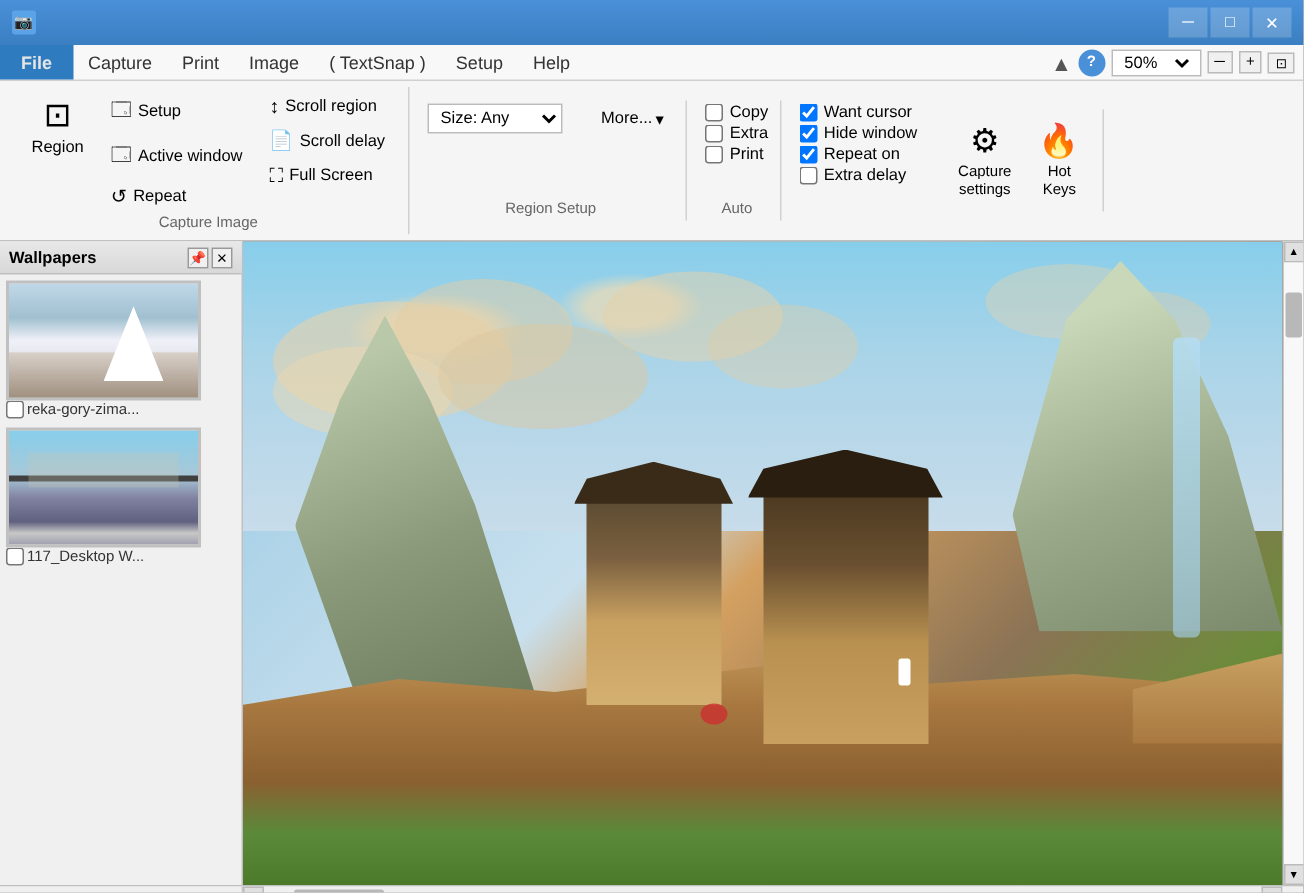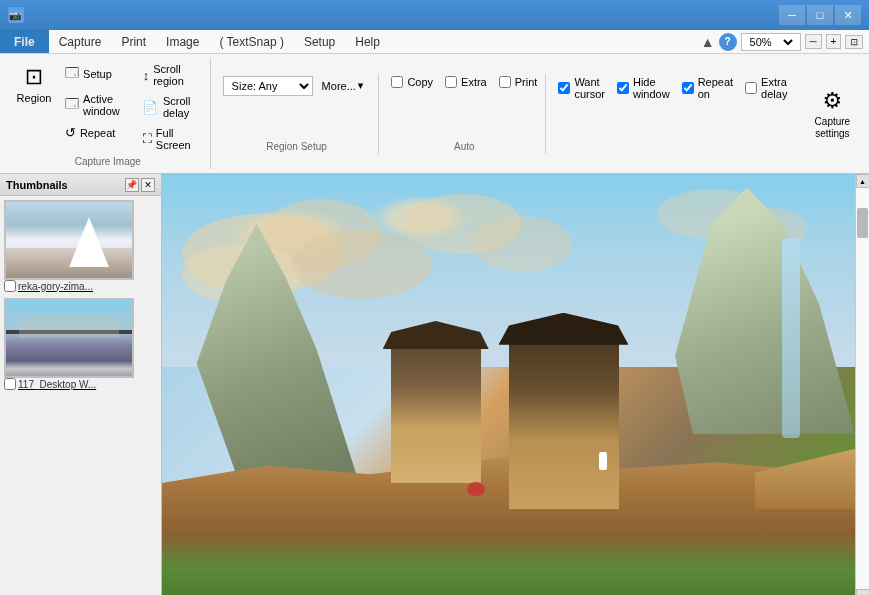--- a/index.html
+++ b/index.html
@@ -98,21 +98,21 @@
       border: 1px solid #bbb;
       background: white;
       font-size: 11px;
       width: 110px;
       cursor: pointer;
       height: 20px;
     }
     .ribbon-dropdown-group { display: flex; flex-direction: column; gap: 2px; }
 
     
-    .checkbox-group { display: flex; gap: 12px; }
+    .checkbox-group { display: flex; flex-direction: column; gap: 2px; }
     .checkbox-item { display: flex; align-items: center; gap: 4px; font-size: 11px; cursor: pointer; }
     .checkbox-item input { width: 12px; height: 12px; }
 
     
     .main-area {
       display: flex;
       height: calc(595px - 30px - 24px - 90px - 22px);
     }
 
     
@@ -133,21 +133,20 @@
       padding: 0 6px;
       font-size: 11px;
       font-weight: 600;
     }
     .thumbnails-header-btns { display: flex; gap: 2px; }
     .thumb-header-btn { width: 14px; height: 14px; font-size: 9px; cursor: pointer; border: 1px solid #999; background: #f0f0f0; display: flex; align-items: center; justify-content: center; }
     .thumbnails-list {
       flex: 1;
       overflow-y: auto;
       padding: 4px;
-      text-decoration: underline;
     }
     .thumb-item { margin-bottom: 6px; }
     .thumb-img {
       width: 130px;
       height: 80px;
       border: 2px solid #c0c0c0;
       background: #888;
       overflow: hidden;
       position: relative;
     }
@@ -409,21 +408,21 @@
           <span style="font-size:13px;">⛶</span>
           <span>Full Screen</span>
         </div>
       </div>
     </div>
     <div class="ribbon-group-label">Capture Image</div>
   </div>
 
   <div class="ribbon-group">
     <div class="ribbon-dropdown-group">
-      <div style="display:flex; align-items:center; gap:2px;">
+      <div style="display:flex; align-items:center; gap:19px;">
         <select class="ribbon-dropdown" style="width:90px;">
           <option>Size: Any</option>
           <option>640x480</option>
           <option>800x600</option>
           <option>1920x1080</option>
         </select>
         <button class="more-btn">
           <span>More...</span>
           <span>▾</span>
         </button>
@@ -482,21 +481,21 @@
         <span style="text-align:center; font-size:10px; line-height:1.2;">Hot<br>Keys</span>
       </div>
     </div>
   </div>
 </div>
 
 <div class="main-area">
 
   <div class="thumbnails-panel">
     <div class="thumbnails-header">
-      <span>Thumbnails</span>
+      <span>Wallpapers</span>
       <div class="thumbnails-header-btns">
         <button class="thumb-header-btn">📌</button>
         <button class="thumb-header-btn">✕</button>
       </div>
     </div>
     <div class="thumbnails-list">
 
       <div class="thumb-item">
         <div class="thumb-img" style="background: linear-gradient(180deg, #c0d8e8 0%, #a0c0d0 30%, #f0f0f8 50%, #e8e8f0 60%, #8a7060 70%, #6a8060 100%);">
 

